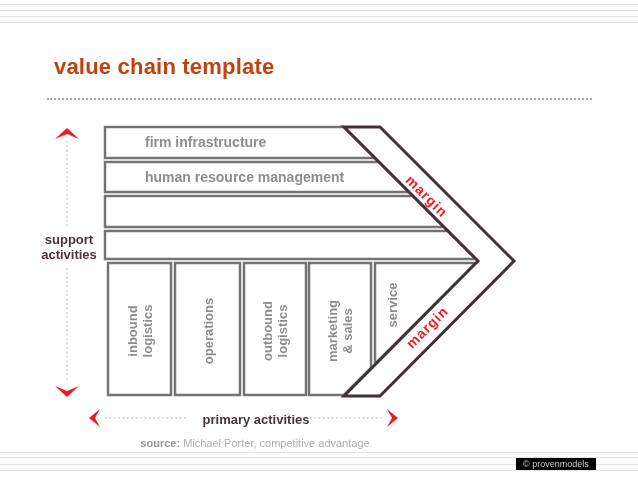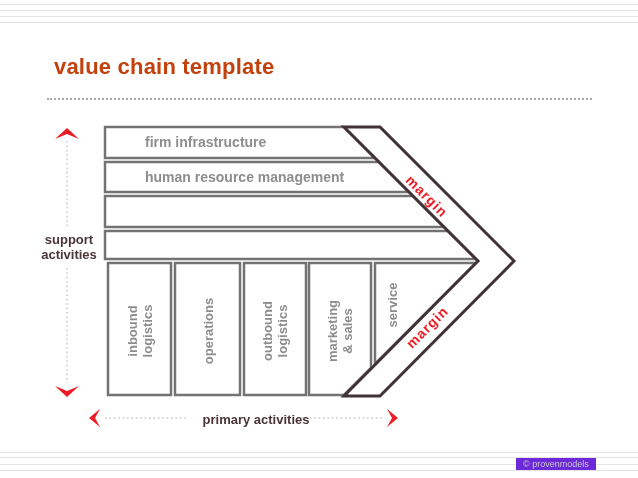--- a/index.html
+++ b/index.html
@@ -41,21 +41,21 @@
     transform:translate(-50%,-50%);}
   .primary-label{left:256px;top:419px;width:160px;white-space:nowrap;
     transform:translate(-50%,-50%);}
   .source-line{
     position:absolute;left:100px;top:437px;width:310px;text-align:center;
     font-size:11px;color:#adadad;white-space:nowrap;
   }
   .source-line .src-label{color:#969696;font-weight:bold;}
   .copyright{
     position:absolute;left:516px;top:458px;font-size:9px;color:#c9c9c9;
-    background:#6d28d9;padding:0 7px;line-height:12px;white-space:nowrap;
+    background:#000000;padding:0 7px;line-height:12px;white-space:nowrap;
   }
 </style>
 </head>
 <body>
 
 <div class="stage">
 
   <div class="rule" style="top:4px"></div>
   <div class="rule" style="top:10px"></div>
   <div class="rule" style="top:16px"></div>
@@ -102,20 +102,21 @@
 &amp; sales</div>
   <div class="col-label" style="left:392px;top:305px">service</div>
 
   <div class="margin-label margin-top">margin</div>
   <div class="margin-label margin-bottom">margin</div>
 
   <div class="axis-label support-label">support
 activities</div>
   <div class="axis-label primary-label">primary activities</div>
 
+  <div class="source-line"><span class="src-label">source:</span><span> Michael Porter, competitive advantage</span></div>
 
   <div class="rule" style="top:452px"></div>
   <div class="rule" style="top:457px"></div>
   <div class="rule" style="top:464px"></div>
   <div class="rule" style="top:470px"></div>
   <div class="copyright">© provenmodels</div>
 
 </div>
 
 </body></html>

